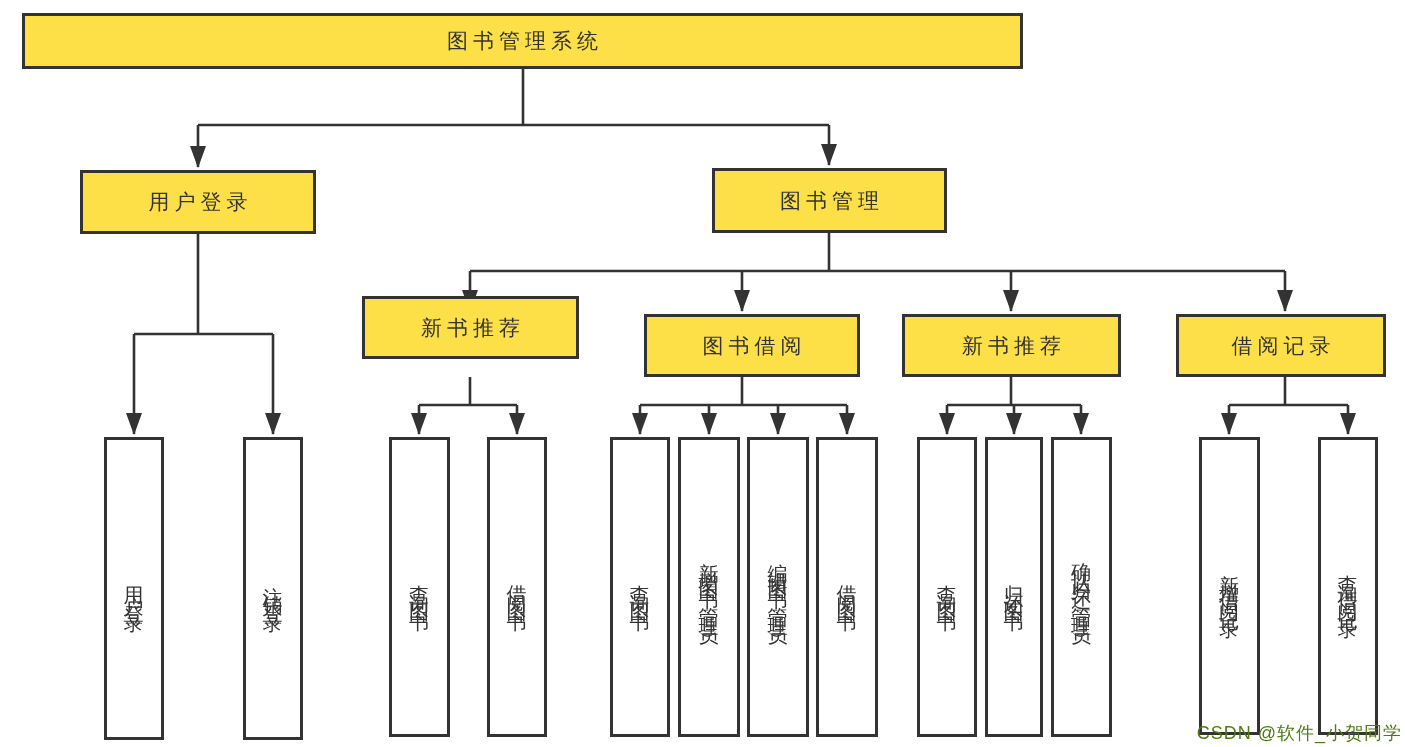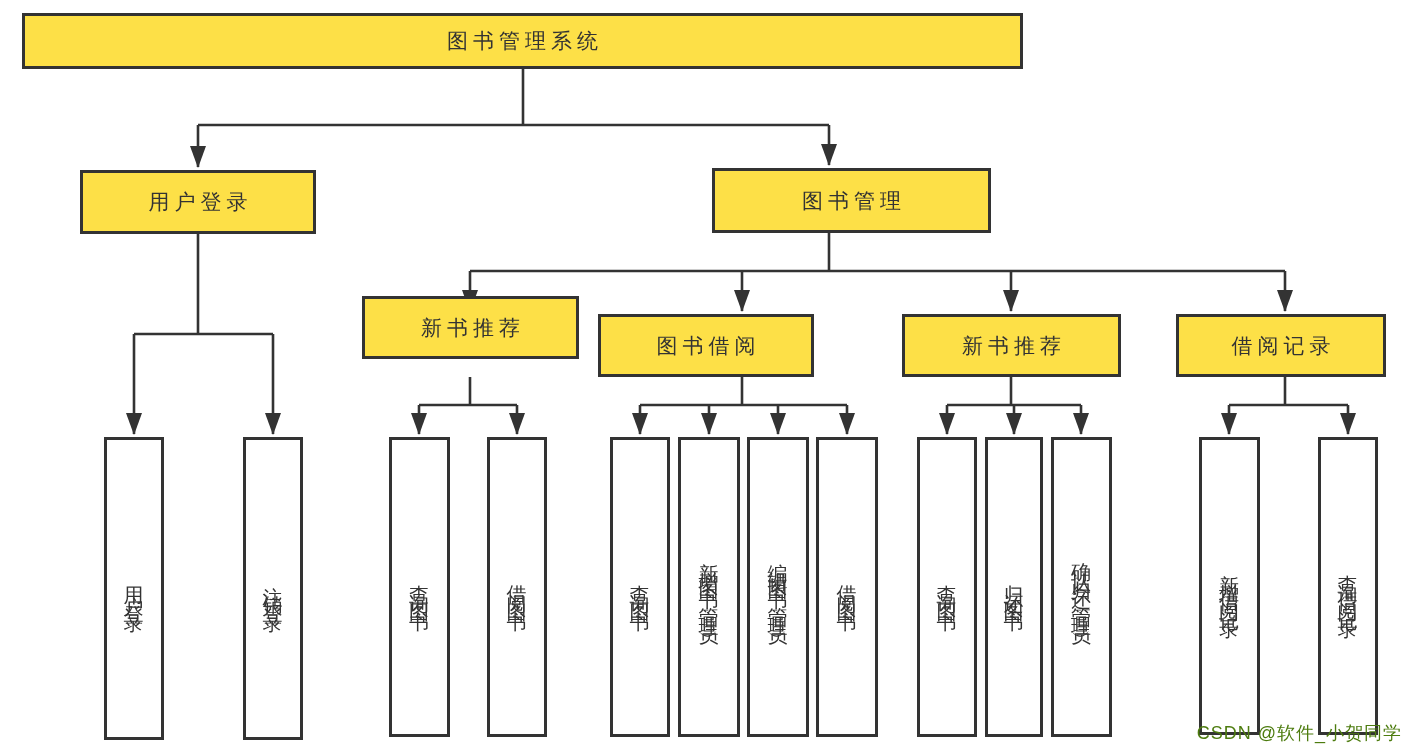--- a/index.html
+++ b/index.html
@@ -77,24 +77,24 @@
 
     <path d="M1285 377 V405"></path>
     <path d="M1229 405 H1348"></path>
     <line x1="1229" y1="405" x2="1229" y2="434" marker-end="url(#arw)"></line>
     <line x1="1348" y1="405" x2="1348" y2="434" marker-end="url(#arw)"></line>
   </svg>
 
   <div class="node" style="left:22px;top:13px;width:1001px;height:56px;">图书管理系统</div>
 
   <div class="node" style="left:80px;top:170px;width:236px;height:64px;">用户登录</div>
-  <div class="node" style="left:712px;top:168px;width:279px;height:65px;">图书管理</div>
+  <div class="node" style="left:712px;top:168px;width:235px;height:65px;">图书管理</div>
 
   <div class="node" style="left:362px;top:296px;width:217px;height:63px;">新书推荐</div>
-  <div class="node" style="left:598px;top:314px;width:216px;height:63px;">图书借阅</div>
+  <div class="node" style="left:644px;top:314px;width:216px;height:63px;">图书借阅</div>
   <div class="node" style="left:902px;top:314px;width:219px;height:63px;">新书推荐</div>
   <div class="node" style="left:1176px;top:314px;width:210px;height:63px;">借阅记录</div>
 
   <div class="vnode" style="left:104px;top:437px;width:60px;height:303px;">
     <span>用户登录</span>
   </div>
   <div class="vnode" style="left:243px;top:437px;width:60px;height:303px;">
     <span>注销登录</span>
   </div>
 

